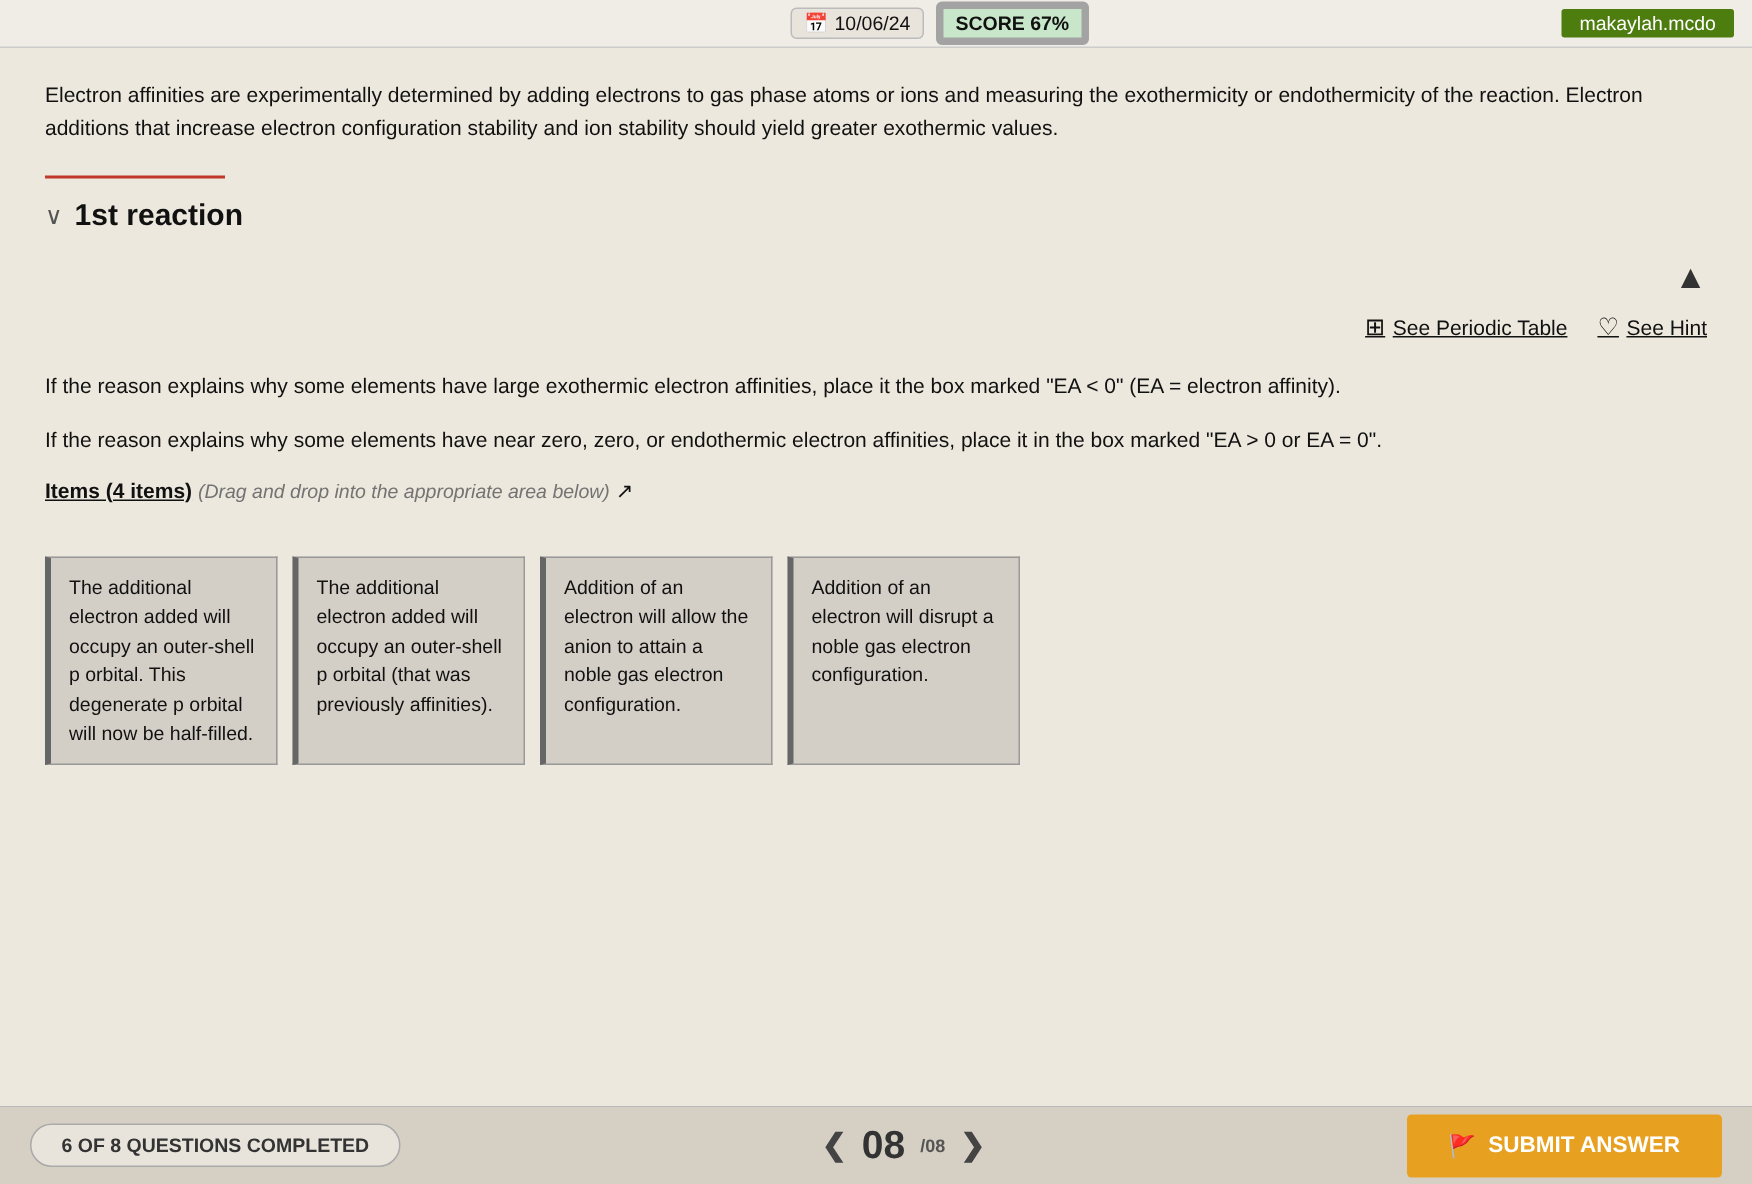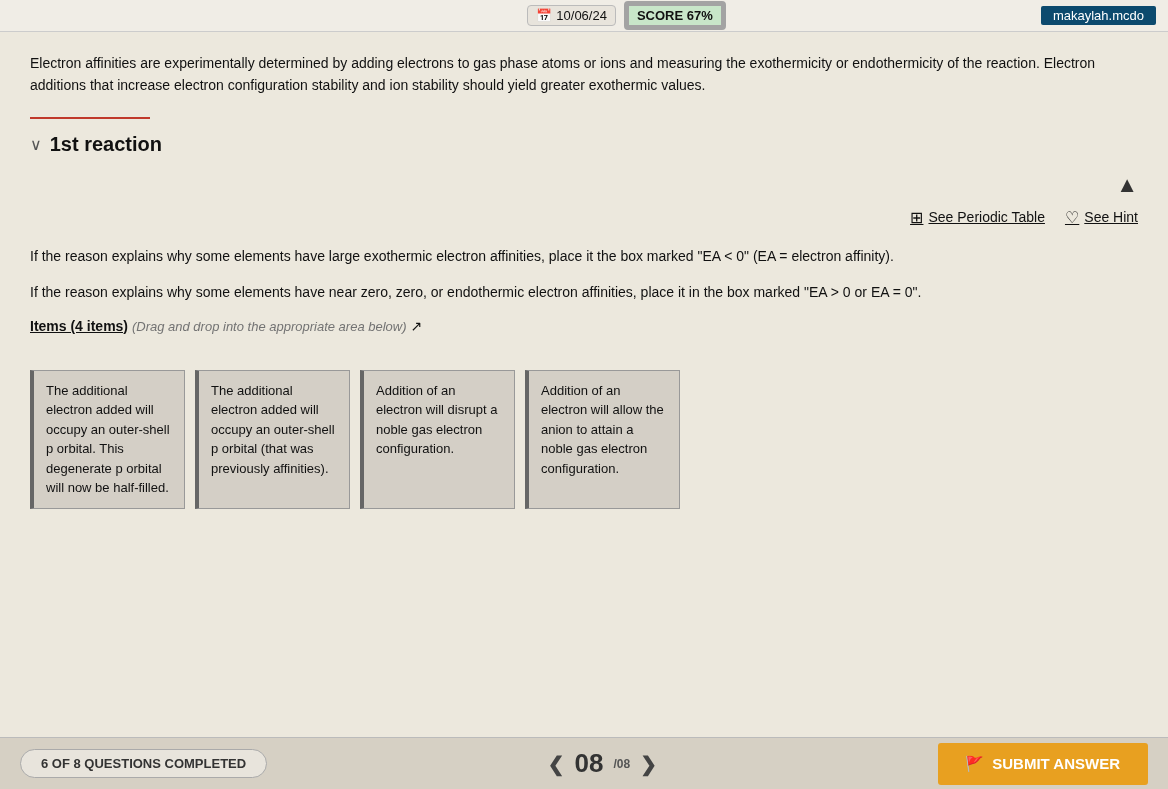--- a/index.html
+++ b/index.html
@@ -39,21 +39,21 @@
     }
     .score-badge {
       background: #c8e6c9;
       border: 5px solid #a3a3a3;
       border-radius: 4px;
       padding: 2px 8px;
       font-size: 13px;
       font-weight: bold;
     }
     .user-badge {
-      background: #0c4a6e;
+      background: #4d7c0f;
       color: white;
       padding: 2px 12px;
       font-size: 13px;
       border-radius: 2px;
     }
 
     
     .main-content {
       background: #ece8dd;
       padding: 20px 30px;
@@ -273,24 +273,24 @@
     </div>
 
     <div class="drag-items-container">
       <div class="drag-item">
         <span>The additional electron added will occupy an outer-shell p orbital. This degenerate p orbital will now be half-filled.</span>
       </div>
       <div class="drag-item">
         <span>The additional electron added will occupy an outer-shell p orbital (that was previously affinities).</span>
       </div>
       <div class="drag-item">
+        <span>Addition of an electron will allow the anion to attain a noble gas electron configuration.</span>
+      </div>
+      <div class="drag-item">
         <span>Addition of an electron will disrupt a noble gas electron configuration.</span>
-      </div>
-      <div class="drag-item">
-        <span>Addition of an electron will allow the anion to attain a noble gas electron configuration.</span>
       </div>
     </div>
 
   </div>
 
   <div class="bottom-bar">
     <div class="progress-pill">
       <span>6 OF 8 QUESTIONS COMPLETED</span>
     </div>
 

